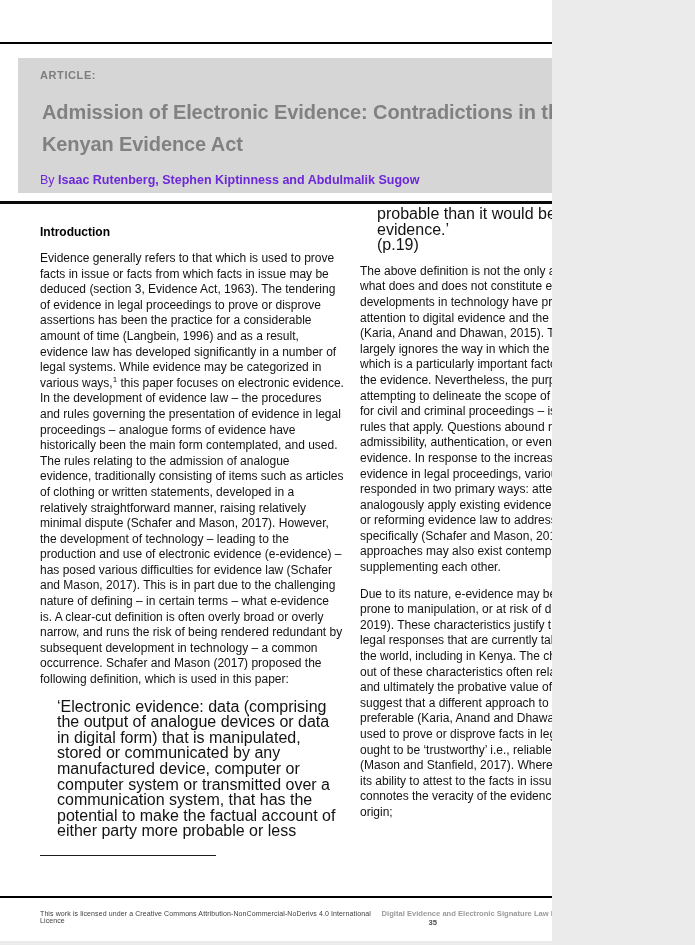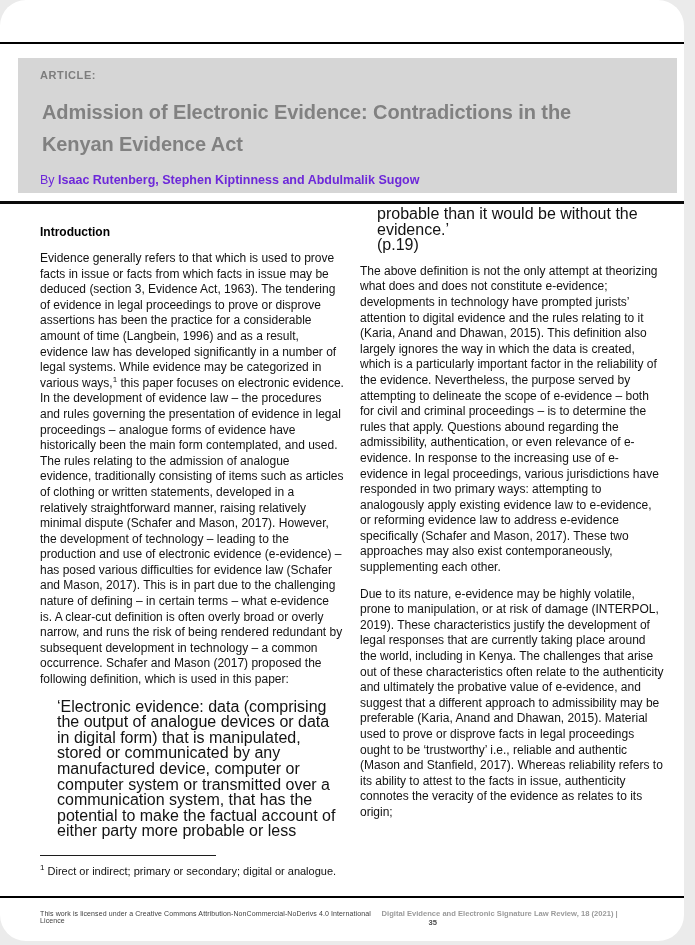--- a/index.html
+++ b/index.html
@@ -5,25 +5,24 @@
   html, body {
     margin: 0;
     padding: 0;
     width: 695px;
     height: 945px;
     background: #ebebeb;
     font-family: "Liberation Sans", sans-serif;
   }
   .page {
     position: relative;
-    width: 684px;
+    width: 552px;
     height: 941px;
     background: #ffffff;
     overflow: hidden;
-    border-radius: 26px;
   }
   .top-rule {
     position: absolute;
     top: 42px; left: 0;
     width: 684px; height: 2px;
     background: #000000;
   }
   .header-block {
     position: absolute;
     top: 58px; left: 18px;
@@ -145,21 +144,20 @@
 
   <div class="header-divider"></div>
 
   <div class="content">
 
     <div class="col">
       <h2 class="section-heading">Introduction</h2>
       <p><span>Evidence generally refers to that which is used to prove facts in issue or facts from which facts in issue may be deduced (section 3, Evidence Act, 1963). The tendering of evidence in legal proceedings to prove or disprove assertions has been the practice for a considerable amount of time (Langbein, 1996) and as a result, evidence law has developed significantly in a number of legal systems. While evidence may be categorized in various ways,</span><sup class="fn-marker">1</sup><span> this paper focuses on electronic evidence. In the development of evidence law – the procedures and rules governing the presentation of evidence in legal proceedings – analogue forms of evidence have historically been the main form contemplated, and used. The rules relating to the admission of analogue evidence, traditionally consisting of items such as articles of clothing or written statements, developed in a relatively straightforward manner, raising relatively minimal dispute (Schafer and Mason, 2017). However, the development of technology – leading to the production and use of electronic evidence (e-evidence) – has posed various difficulties for evidence law (Schafer and Mason, 2017). This is in part due to the challenging nature of defining – in certain terms – what e-evidence is. A clear-cut definition is often overly broad or overly narrow, and runs the risk of being rendered redundant by subsequent development in technology – a common occurrence. Schafer and Mason (2017) proposed the following definition, which is used in this paper:</span></p>
       <blockquote>‘Electronic evidence: data (comprising the output of analogue devices or data in digital form) that is manipulated, stored or communicated by any manufactured device, computer or computer system or transmitted over a communication system, that has the potential to make the factual account of either party more probable or less</blockquote>
       <div class="footnote-rule"></div>
-      <p class="footnote"><sup class="fn-marker">1</sup><span> Direct or indirect; primary or secondary; digital or analogue.</span></p>
     </div>
 
     <div class="col">
       <blockquote class="quote-cont">probable than it would be without the evidence.’
 (p.19)</blockquote>
       <p>The above definition is not the only attempt at theorizing what does and does not constitute e-evidence; developments in technology have prompted jurists’ attention to digital evidence and the rules relating to it (Karia, Anand and Dhawan, 2015). This definition also largely ignores the way in which the data is created, which is a particularly important factor in the reliability of the evidence. Nevertheless, the purpose served by attempting to delineate the scope of e-evidence – both for civil and criminal proceedings – is to determine the rules that apply. Questions abound regarding the admissibility, authentication, or even relevance of e-evidence. In response to the increasing use of e-evidence in legal proceedings, various jurisdictions have responded in two primary ways: attempting to analogously apply existing evidence law to e-evidence, or reforming evidence law to address e-evidence specifically (Schafer and Mason, 2017). These two approaches may also exist contemporaneously, supplementing each other.</p>
       <p>Due to its nature, e-evidence may be highly volatile, prone to manipulation, or at risk of damage (INTERPOL, 2019). These characteristics justify the development of legal responses that are currently taking place around the world, including in Kenya. The challenges that arise out of these characteristics often relate to the authenticity and ultimately the probative value of e-evidence, and suggest that a different approach to admissibility may be preferable (Karia, Anand and Dhawan, 2015). Material used to prove or disprove facts in legal proceedings ought to be ‘trustworthy’ i.e., reliable and authentic (Mason and Stanfield, 2017). Whereas reliability refers to its ability to attest to the facts in issue, authenticity connotes the veracity of the evidence as relates to its origin;</p>
     </div>
 
   </div>

